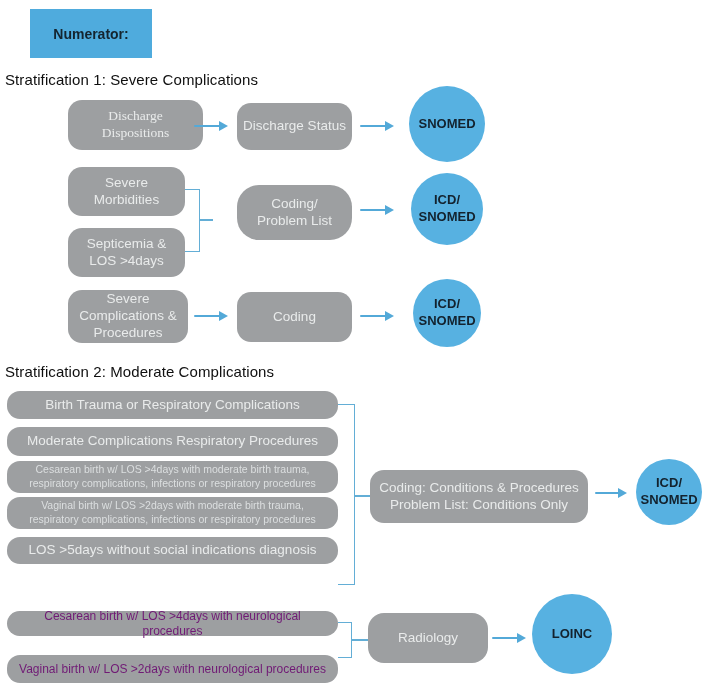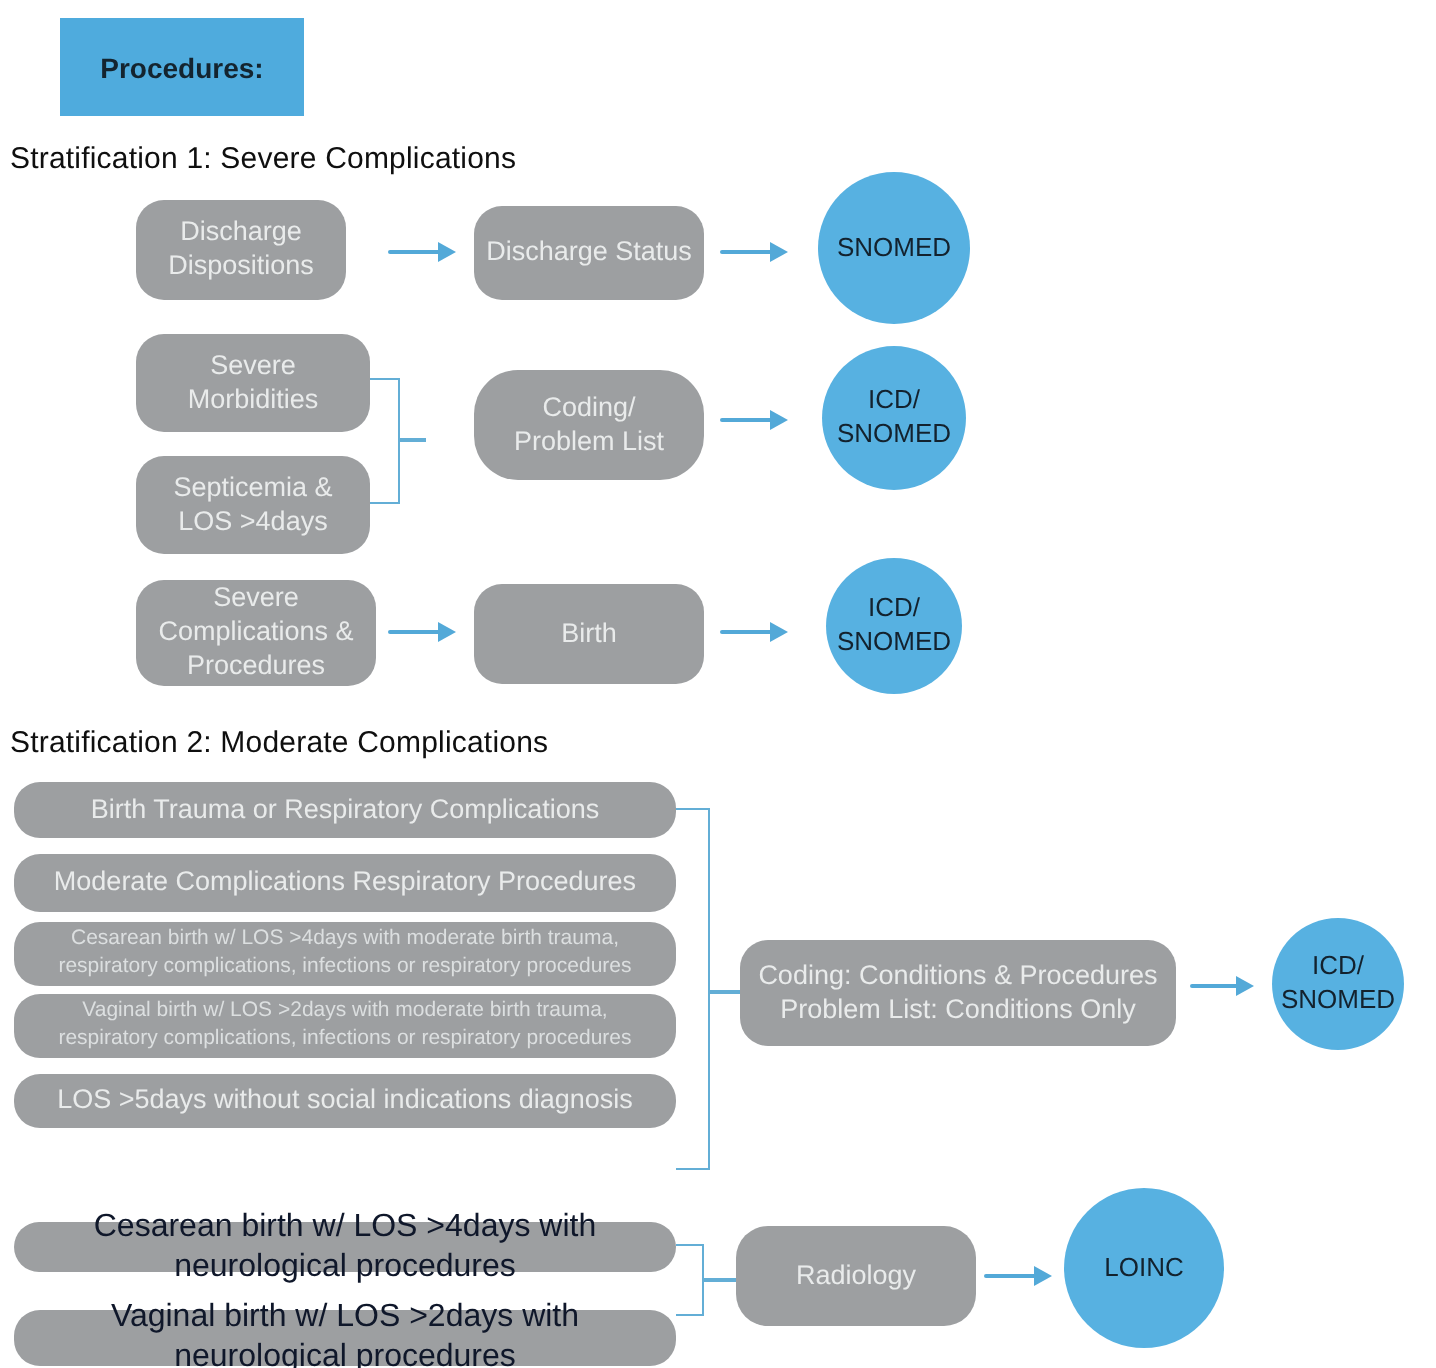--- a/index.html
+++ b/index.html
@@ -15,44 +15,44 @@
     background:#4fabdd;display:flex;align-items:center;justify-content:center;
     font-size:14px;font-weight:bold;color:#14242f;
   }
   .gbox{
     position:absolute;background:#9d9fa1;border-radius:14px;
     display:flex;align-items:center;justify-content:center;text-align:center;
     color:#e9ebeb;font-size:13.5px;line-height:1.25;padding:2px 6px;box-sizing:border-box;
   }
   .wide{border-radius:13px;}
   .small{font-size:10.5px;color:#dcdfe0;line-height:1.3;}
-  .tiny{font-size:16px;color:#0f172a;}
+  .tiny{font-size:12px;color:#701a75;}
   .pre{white-space:pre-line;}
   .circle{
     position:absolute;background:#57b1e1;border-radius:50%;
     display:flex;align-items:center;justify-content:center;text-align:center;
-    font-size:13px;font-weight:normal;color:#13222e;line-height:1.3;white-space:pre-line;
+    font-size:13px;font-weight:bold;color:#13222e;line-height:1.3;white-space:pre-line;
   }
   .arrow{position:absolute;height:12px;}
   .arrow .shaft{position:absolute;left:0;right:7px;top:50%;height:2.4px;margin-top:-1.2px;background:#53a9d8;border-radius:2px;}
   .arrow .head{position:absolute;right:0;top:50%;margin-top:-5.5px;width:0;height:0;
     border-left:9px solid #53a9d8;border-top:5.5px solid transparent;border-bottom:5.5px solid transparent;}
   .bracket{position:absolute;border:1.6px solid #63aed6;border-left:none;box-sizing:border-box;}
   .stub{position:absolute;height:1.6px;background:#63aed6;}
 </style>
 </head>
 <body>
 
 <div class="canvas">
 
-  <div class="numbox">Procedures:</div>
+  <div class="numbox">Numerator:</div>
 
   <div class="heading" style="left:5px;top:71px;">Stratification 1: Severe Complications</div>
 
-  <div class="gbox" style="left:68px;top:100px;width:105px;height:50px;">Discharge Dispositions</div>
+  <div class="gbox" style="left:68px;top:100px;width:135px;height:50px;font-family:Liberation Serif, serif;">Discharge Dispositions</div>
   <div class="arrow" style="left:194px;top:120px;width:34px;">
       <span class="shaft"></span>
       <span class="head"></span>
     </div>
   <div class="gbox" style="left:237px;top:103px;width:115px;height:47px;">Discharge Status</div>
   <div class="arrow" style="left:360px;top:120px;width:34px;">
       <span class="shaft"></span>
       <span class="head"></span>
     </div>
   <div class="circle" style="left:409px;top:86px;width:76px;height:76px;">SNOMED</div>
@@ -69,21 +69,21 @@
       <span class="head"></span>
     </div>
   <div class="circle" style="left:411px;top:173px;width:72px;height:72px;">ICD/
 SNOMED</div>
 
   <div class="gbox" style="left:68px;top:290px;width:120px;height:53px;">Severe Complications &amp; Procedures</div>
   <div class="arrow" style="left:194px;top:310px;width:34px;">
       <span class="shaft"></span>
       <span class="head"></span>
     </div>
-  <div class="gbox" style="left:237px;top:292px;width:115px;height:50px;">Birth</div>
+  <div class="gbox" style="left:237px;top:292px;width:115px;height:50px;">Coding</div>
   <div class="arrow" style="left:360px;top:310px;width:34px;">
       <span class="shaft"></span>
       <span class="head"></span>
     </div>
   <div class="circle" style="left:413px;top:279px;width:68px;height:68px;">ICD/
 SNOMED</div>
 
   <div class="heading" style="left:5px;top:363px;">Stratification 2: Moderate Complications</div>
 
   <div class="gbox wide" style="left:7px;top:391px;width:331px;height:28px;">Birth Trauma or Respiratory Complications</div>

